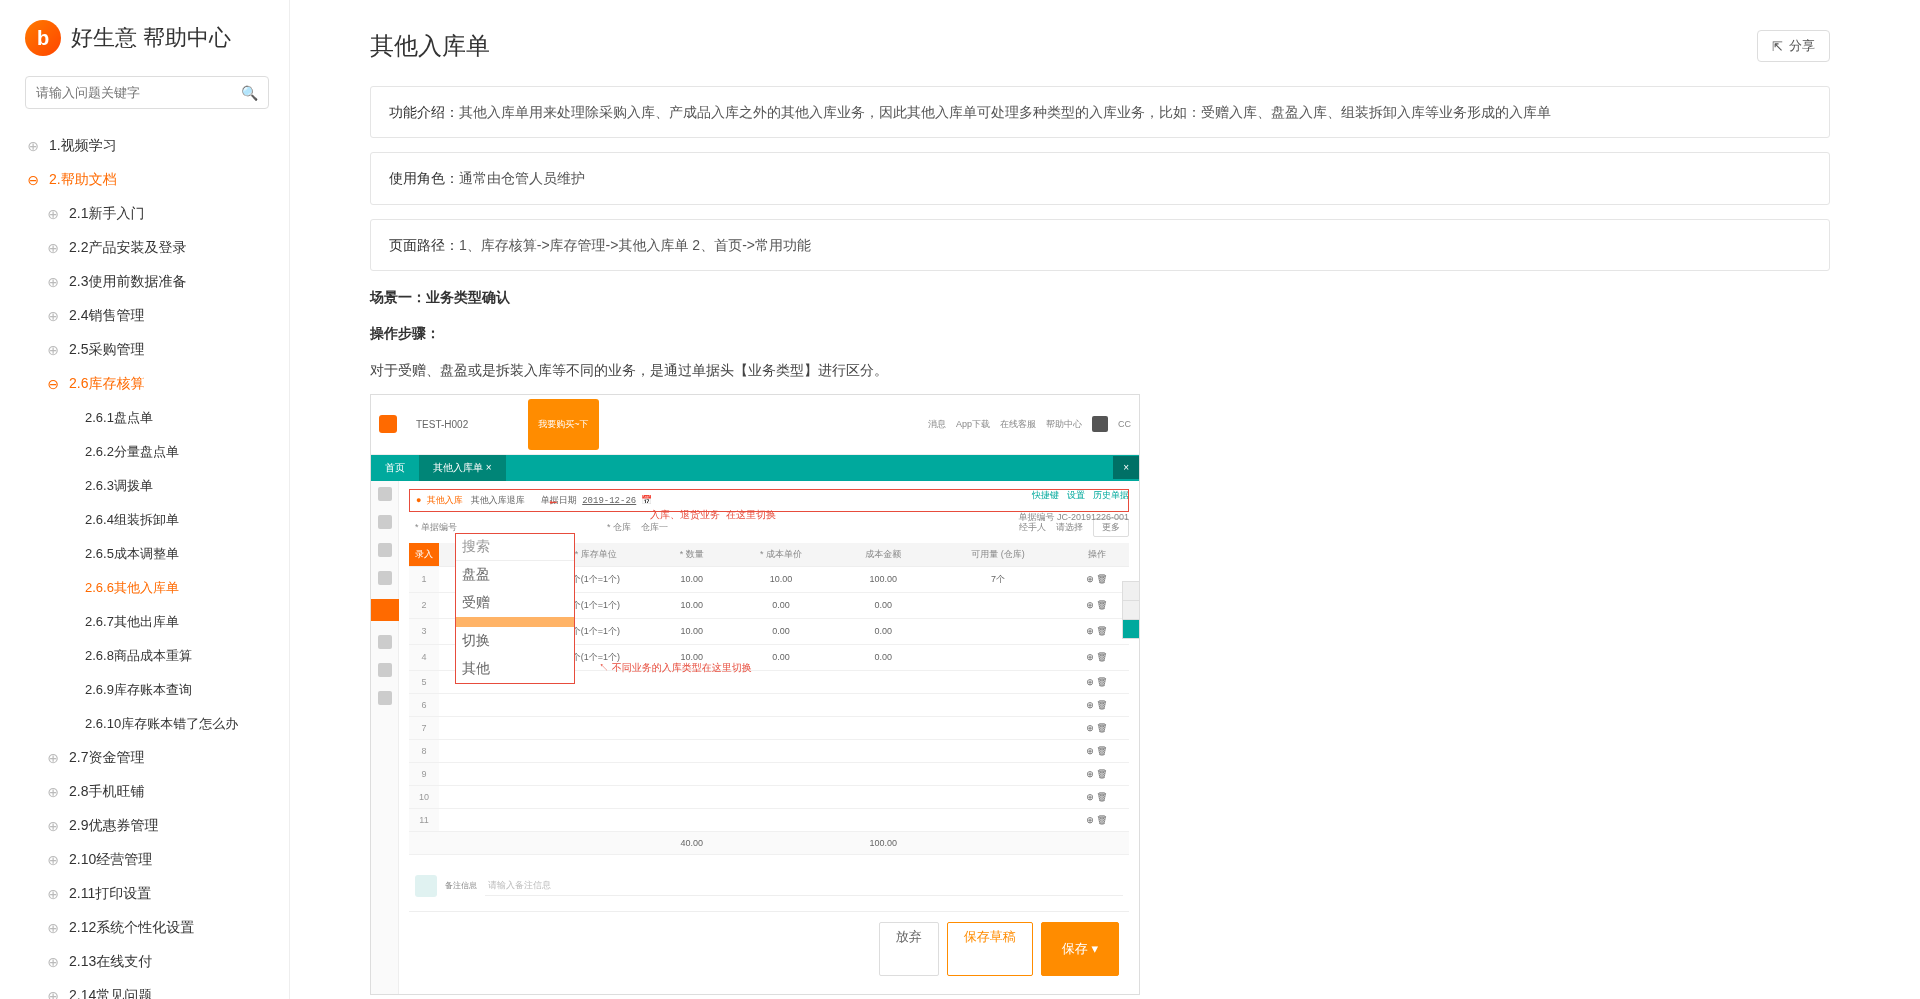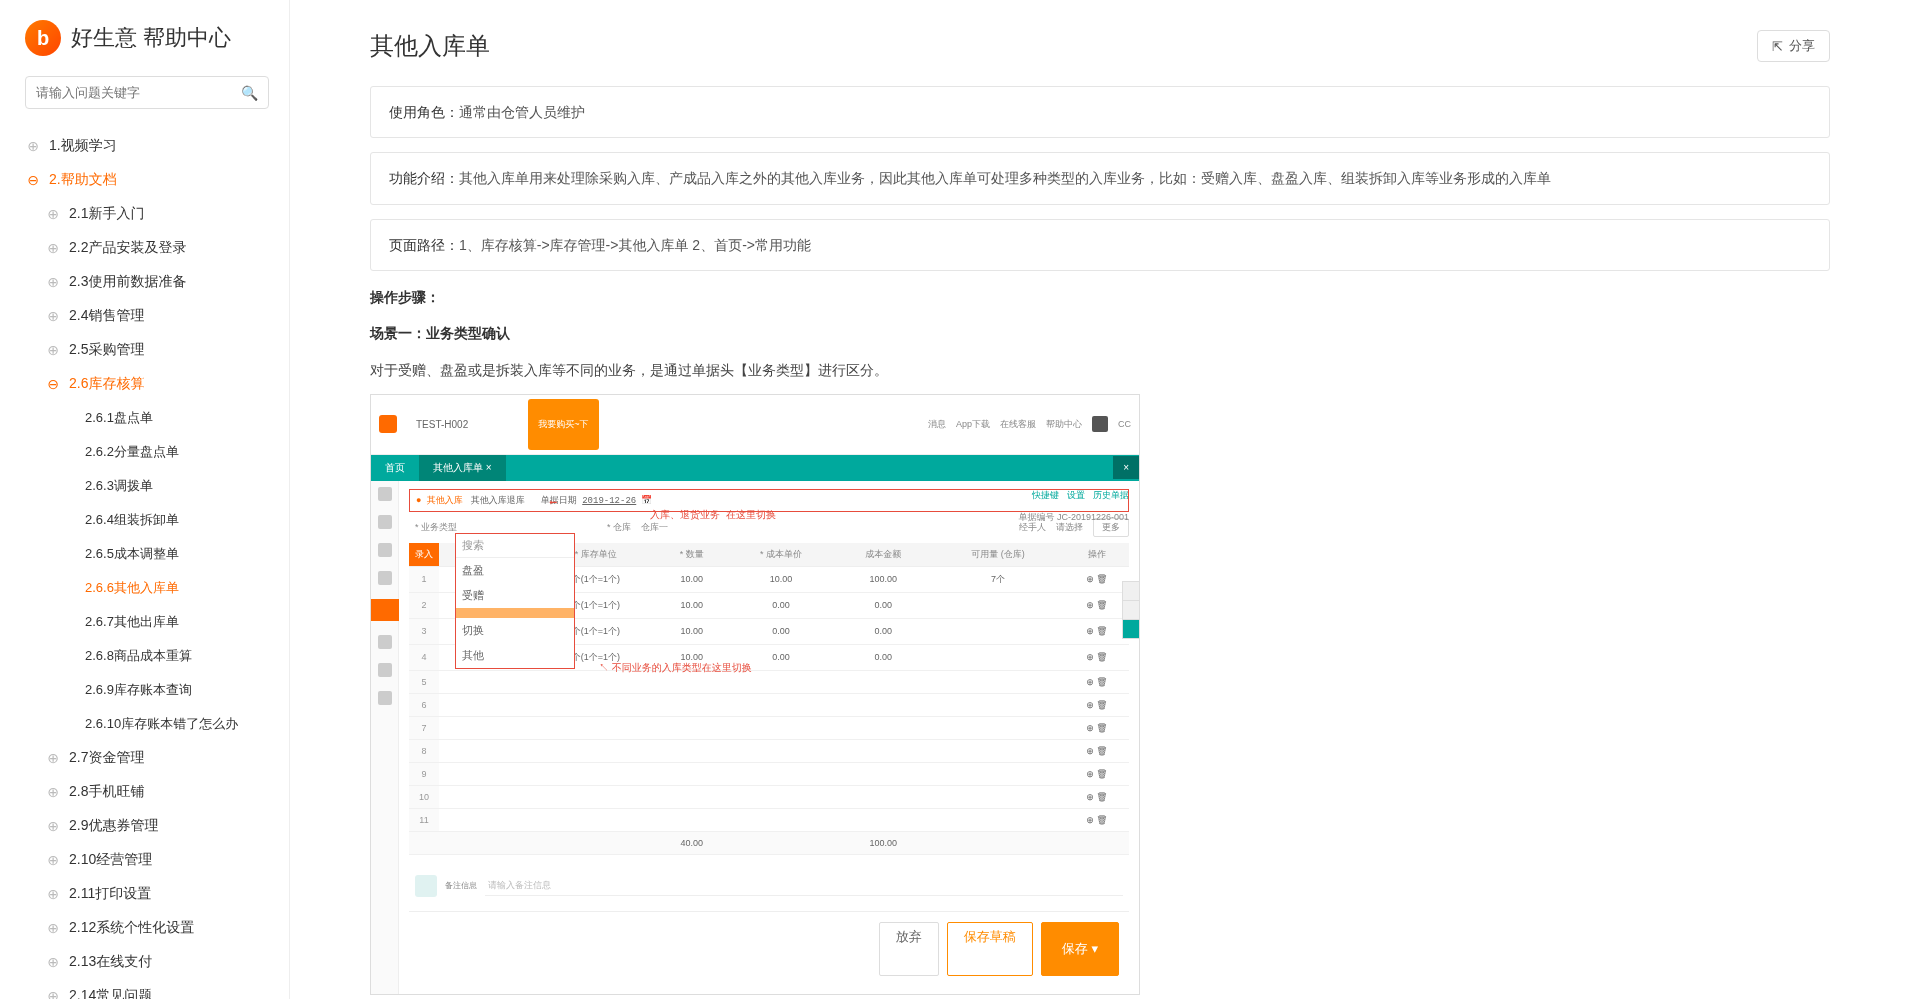--- a/index.html
+++ b/index.html
@@ -43,21 +43,21 @@
 .ss-lefticon { width: 14px; height: 14px; background: #ccc; border-radius: 2px; }
 .ss-lefticon.orange { background: #ff6a00; width: 28px; border-radius: 0; height: 22px; }
 .ss-content { flex: 1; background: #fff; padding: 8px 10px; position: relative; }
 .ss-row1 { display: flex; align-items: center; gap: 8px; border: 1.5px solid #e74c3c; padding: 4px 6px; margin-bottom: 6px; position: relative; font-family: Liberation Mono, monospace; }
 .ss-radio { font-size: 9px; color: #666; }
 .ss-radio.sel { color: #ff6a00; }
 .ss-date { font-size: 9px; color: #666; margin-left: 8px; }
 .ss-arrow-red { position: absolute; color: #e74c3c; font-size: 10px; font-weight: bold; }
 .ss-annot { color: #e74c3c; font-size: 10px; position: absolute; }
 .ss-row2 { display: flex; align-items: center; gap: 10px; font-size: 9px; color: #888; margin-bottom: 6px; padding-left: 6px; }
-.ss-dropdown { border: 1.5px solid #e74c3c; width: 120px; position: absolute; background: #fff; z-index: 5; left: 56px; top: 52px; font-size: 11px; }
+.ss-dropdown { border: 1.5px solid #e74c3c; width: 120px; position: absolute; background: #fff; z-index: 5; left: 56px; top: 52px; font-size: 14px; }
 .ss-dd-head { border-bottom: 1px solid #eee; padding: 4px 6px; color: #999; }
 .ss-dd-item { padding: 5px 6px; color: #666; }
 .ss-dd-item.hl { background: #ffb366; color: #fff; }
 .ss-table { width: 100%; border-collapse: collapse; font-size: 9px; margin-top: 2px; }
 .ss-table th { background: #f5f5f5; padding: 5px 4px; color: #888; font-weight: normal; border-bottom: 1px solid #eee; text-align: center; }
 .ss-table th:first-child { background: #ff6a00; color: #fff; width: 30px; }
 .ss-table td { padding: 6px 4px; border-bottom: 1px solid #f0f0f0; text-align: center; color: #666; }
 .ss-table td:first-child { background: #fafafa; color: #999; }
 .ss-rightlinks { position: absolute; right: 10px; top: 8px; font-size: 9px; color: #00a99d; display: flex; gap: 8px; }
 .ss-docnum { position: absolute; right: 10px; top: 30px; font-size: 9px; color: #888; }
@@ -189,26 +189,26 @@
 
   <main class="main">
     <div class="main-header">
       <h1 class="page-title">其他入库单</h1>
       <button class="share-btn">
           <span>⇱</span>
           <span>分享</span>
         </button>
     </div>
 
+    <div class="info-box"><span class="info-label">功能介绍：</span><span>其他入库单用来处理除采购入库、产成品入库之外的其他入库业务，因此其他入库单可处理多种类型的入库业务，比如：受赠入库、盘盈入库、组装拆卸入库等业务形成的入库单</span></div>
     <div class="info-box"><span class="info-label">使用角色：</span><span>通常由仓管人员维护</span></div>
-    <div class="info-box"><span class="info-label">功能介绍：</span><span>其他入库单用来处理除采购入库、产成品入库之外的其他入库业务，因此其他入库单可处理多种类型的入库业务，比如：受赠入库、盘盈入库、组装拆卸入库等业务形成的入库单</span></div>
     <div class="info-box"><span class="info-label">页面路径：</span><span>1、库存核算-&gt;库存管理-&gt;其他入库单 2、首页-&gt;常用功能</span></div>
 
+    <div class="section-title">场景一：业务类型确认</div>
     <div class="section-title">操作步骤：</div>
-    <div class="section-title">场景一：业务类型确认</div>
     <div class="body-text">对于受赠、盘盈或是拆装入库等不同的业务，是通过单据头【业务类型】进行区分。</div>
 
     <div class="screenshot">
       <div class="ss-top">
         <div class="ss-logo"></div>
         <span class="ss-test">TEST-H002</span>
         <span style="margin-left:60px" class="ss-btn-orange">我要购买~下</span>
         <div class="ss-topright">
           <span>消息</span>
           <span>App下载</span>
@@ -242,21 +242,21 @@
           </div>
           <div class="ss-docnum"><span>单据编号</span> <span>JC-20191226-001</span></div>
           <div class="ss-row1">
             <span class="ss-radio sel">● 其他入库</span>
             <span class="ss-radio">其他入库退库</span>
             <span class="ss-arrow-red" style="left:140px;top:6px">⟵</span>
             <span class="ss-date"><span>单据日期</span> <u>2019-12-26</u> 📅</span>
             <span class="ss-annot" style="left:240px;top:18px">入库、退货业务 在这里切换</span>
           </div>
           <div class="ss-row2">
-            <span>* 业务类型</span>
+            <span>* 单据编号</span>
             <span style="width:130px"></span>
             <span>* 仓库</span>
             <span>仓库一</span>
             <span style="margin-left:auto">经手人</span>
             <span>请选择</span>
             <span style="border:1px solid #ddd;padding:2px 8px;border-radius:2px">更多</span>
           </div>
           <div class="ss-dropdown">
             <div class="ss-dd-head">搜索</div>
             <div class="ss-dd-item">盘盈</div>

